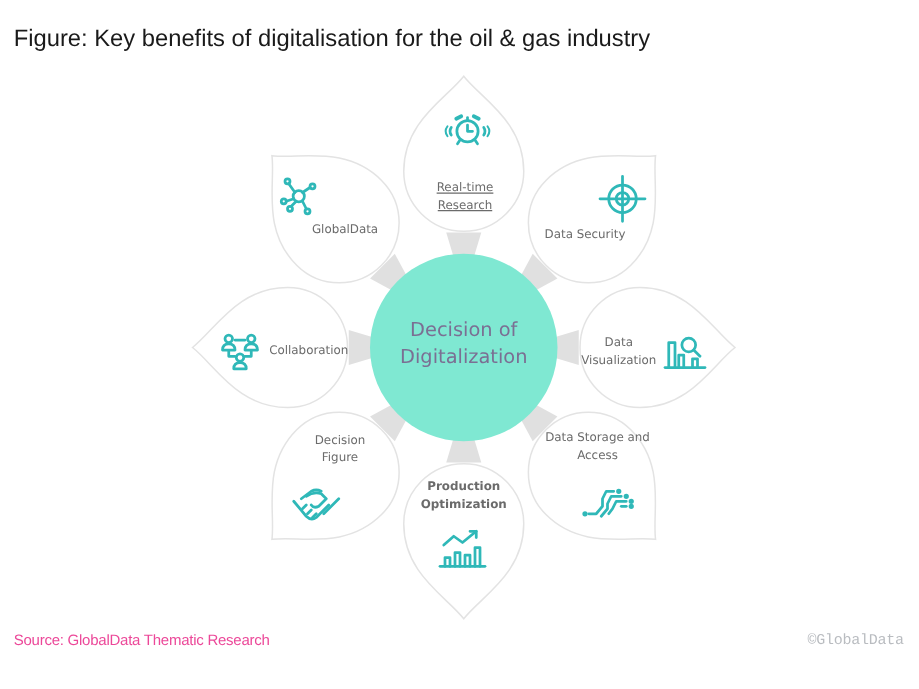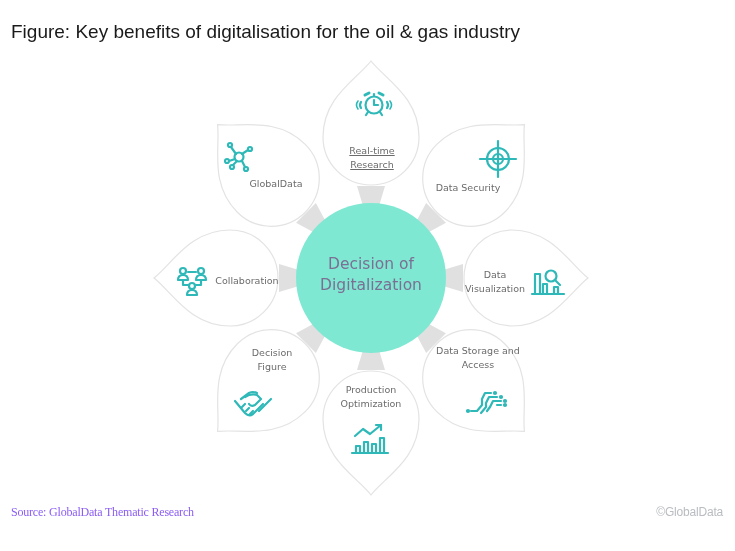--- a/index.html
+++ b/index.html
@@ -1,19 +1,19 @@
 <!DOCTYPE html>
 <html><head>
 <meta charset="utf-8">
 <style>
   html, body { margin:0; padding:0; background:#ffffff; }
   body { width:735px; height:551px; position:relative; overflow:hidden; font-family:"Liberation Sans", sans-serif; }
   .title { position:absolute; left:11px; top:21px; font-size:19px; color:#1a1a1a; font-family:"Liberation Sans", sans-serif; }
-  .source { position:absolute; left:11px; top:505px; font-size:12px; color:#8b5cf6; font-family:Liberation Serif, serif; letter-spacing:-0.2px; }
-  .copyright { position:absolute; right:12px; top:505px; font-size:12px; color:#b9bcc0; font-family:Liberation Sans, sans-serif; letter-spacing:-0.2px;margin-left:46px; }
+  .source { position:absolute; left:11px; top:505px; font-size:12px; color:#ec4899; font-family:Liberation Sans, sans-serif; letter-spacing:-0.2px; }
+  .copyright { position:absolute; right:12px; top:505px; font-size:12px; color:#b9bcc0; font-family:Liberation Mono, monospace; letter-spacing:-0.2px;margin-left:46px; }
   svg.diagram { position:absolute; left:0; top:0; }
   .center-label { position:absolute; left:296px; top:254px; width:150px; text-align:center; font-family:"DejaVu Sans", sans-serif; font-size:15.5px; line-height:21px; color:#7b6f93; font-weight:normal; }
   .petal-label { position:absolute; text-align:center; font-family:"DejaVu Sans", sans-serif; font-size:9.5px; line-height:14px; color:#6b6b6b; white-space:nowrap; }
 </style>
 </head>
 <body>
 
 <div class="title">Figure: Key benefits of digitalisation for the oil &amp; gas industry</div>
 
 <svg class="diagram" width="735" height="551" viewBox="0 0 735 551">
@@ -174,21 +174,21 @@
   <div>Data Security</div>
 </div>
 <div class="petal-label" style="left:462px; top:268px; width:66px;">
   <div>Data</div>
   <div>Visualization</div>
 </div>
 <div class="petal-label" style="left:432px; top:344px; width:92px;">
   <div>Data Storage and</div>
   <div>Access</div>
 </div>
-<div class="petal-label" style="left:333px; top:383px; width:76px;">
+<div class="petal-label" style="left:333px; top:383px; width:76px;font-weight:bold;">
   <div>Production</div>
   <div>Optimization</div>
 </div>
 <div class="petal-label" style="left:240px; top:346px; width:64px;">
   <div>Decision</div>
   <div>Figure</div>
 </div>
 <div class="petal-label" style="left:210px; top:274px; width:74px;">
   <div>Collaboration</div>
 </div>

